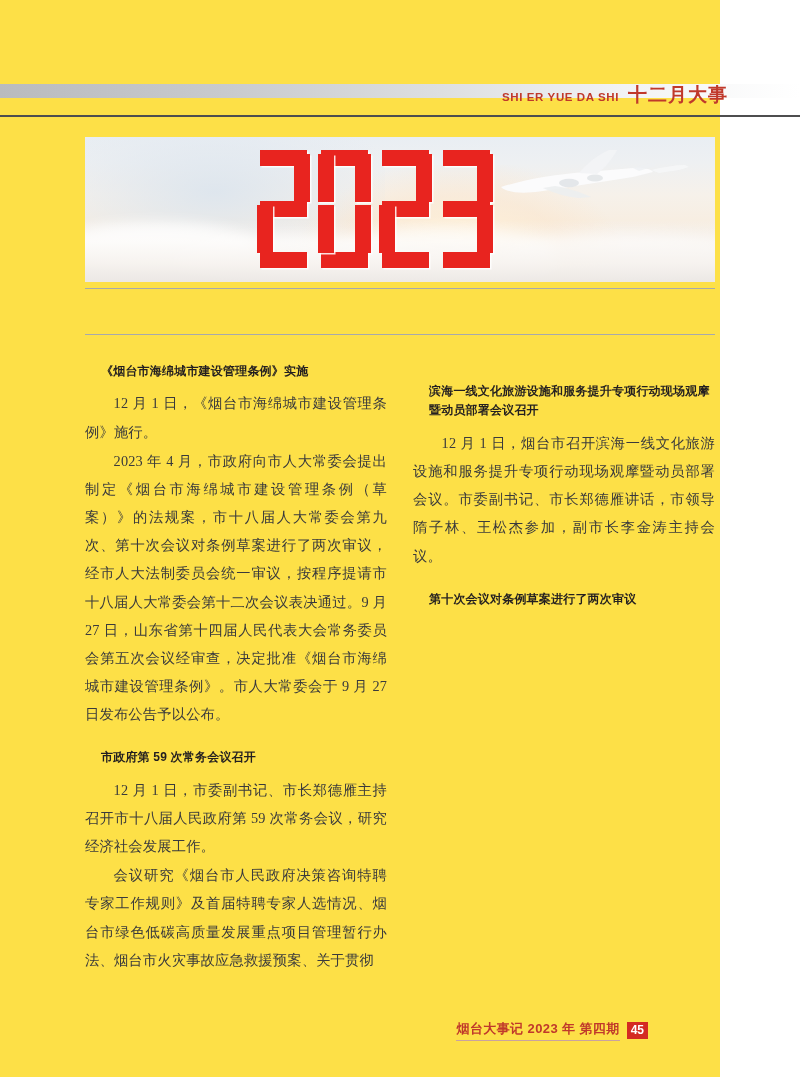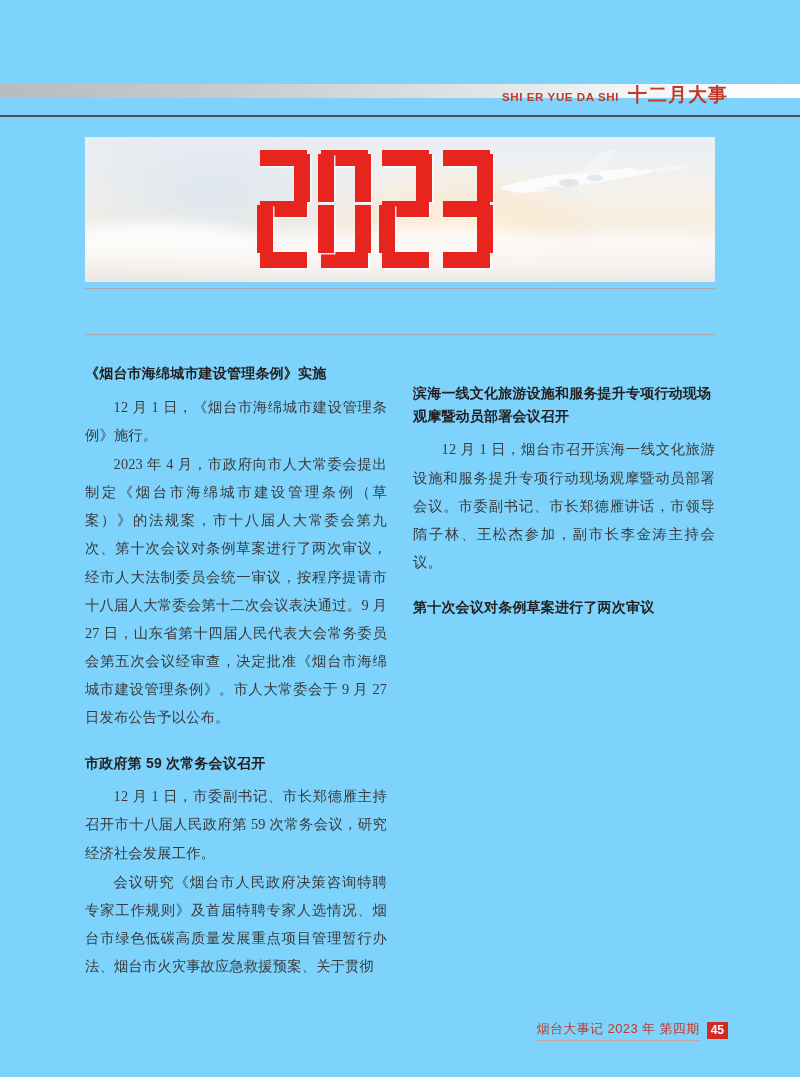--- a/index.html
+++ b/index.html
@@ -11,23 +11,23 @@
     width: 800px;
     height: 1077px;
     font-family: "Liberation Serif", "DejaVu Serif", serif;
     color: #231f20;
     position: relative;
     overflow: hidden;
   }
 
   .page {
     position: relative;
-    width: 800px;
+    width: 720px;
     height: 1077px;
-    background: #7dd3fc;
+    background: #fde047;
   }
 
   
   .header {
     position: absolute;
     top: 0;
     left: 0;
     width: 800px;
     height: 118px;
   }
@@ -207,23 +207,23 @@
     top: 362px;
     width: 630px;
     display: flex;
     gap: 26px;
   }
   .col {
     width: 302px;
   }
 
   h2.sec-head {
-    margin: 0 0 8px 0;
-    font-family: "Liberation Sans", sans-serif;
-    font-size: 14px;
+    margin: 0 0 8px 16px;
+    font-family: "Liberation Sans", sans-serif;
+    font-size: 12px;
     font-weight: 700;
     line-height: 1.62;
     color: #231f20;
     letter-spacing: 0.2px;
   }
   h2.sec-head.spaced { margin-top: 20px; }
 
   p.body {
     margin: 0 0 1px 0;
     font-family: "Liberation Serif", "DejaVu Serif", serif;
@@ -242,21 +242,21 @@
     right: 72px;
     bottom: 36px;
     display: flex;
     align-items: center;
     gap: 7px;
     white-space: nowrap;
   }
   .footer-text {
     font-family: "Liberation Sans", sans-serif;
     font-size: 13px;
-    font-weight: 400;
+    font-weight: 700;
     color: #c0392b;
     letter-spacing: 0.4px;
     border-bottom: 1.2px solid #c9a3a0;
     padding-bottom: 2px;
   }
   .footer-page {
     display: inline-block;
     background: #d42a22;
     color: #ffffff;
     font-family: "Liberation Sans", sans-serif;

